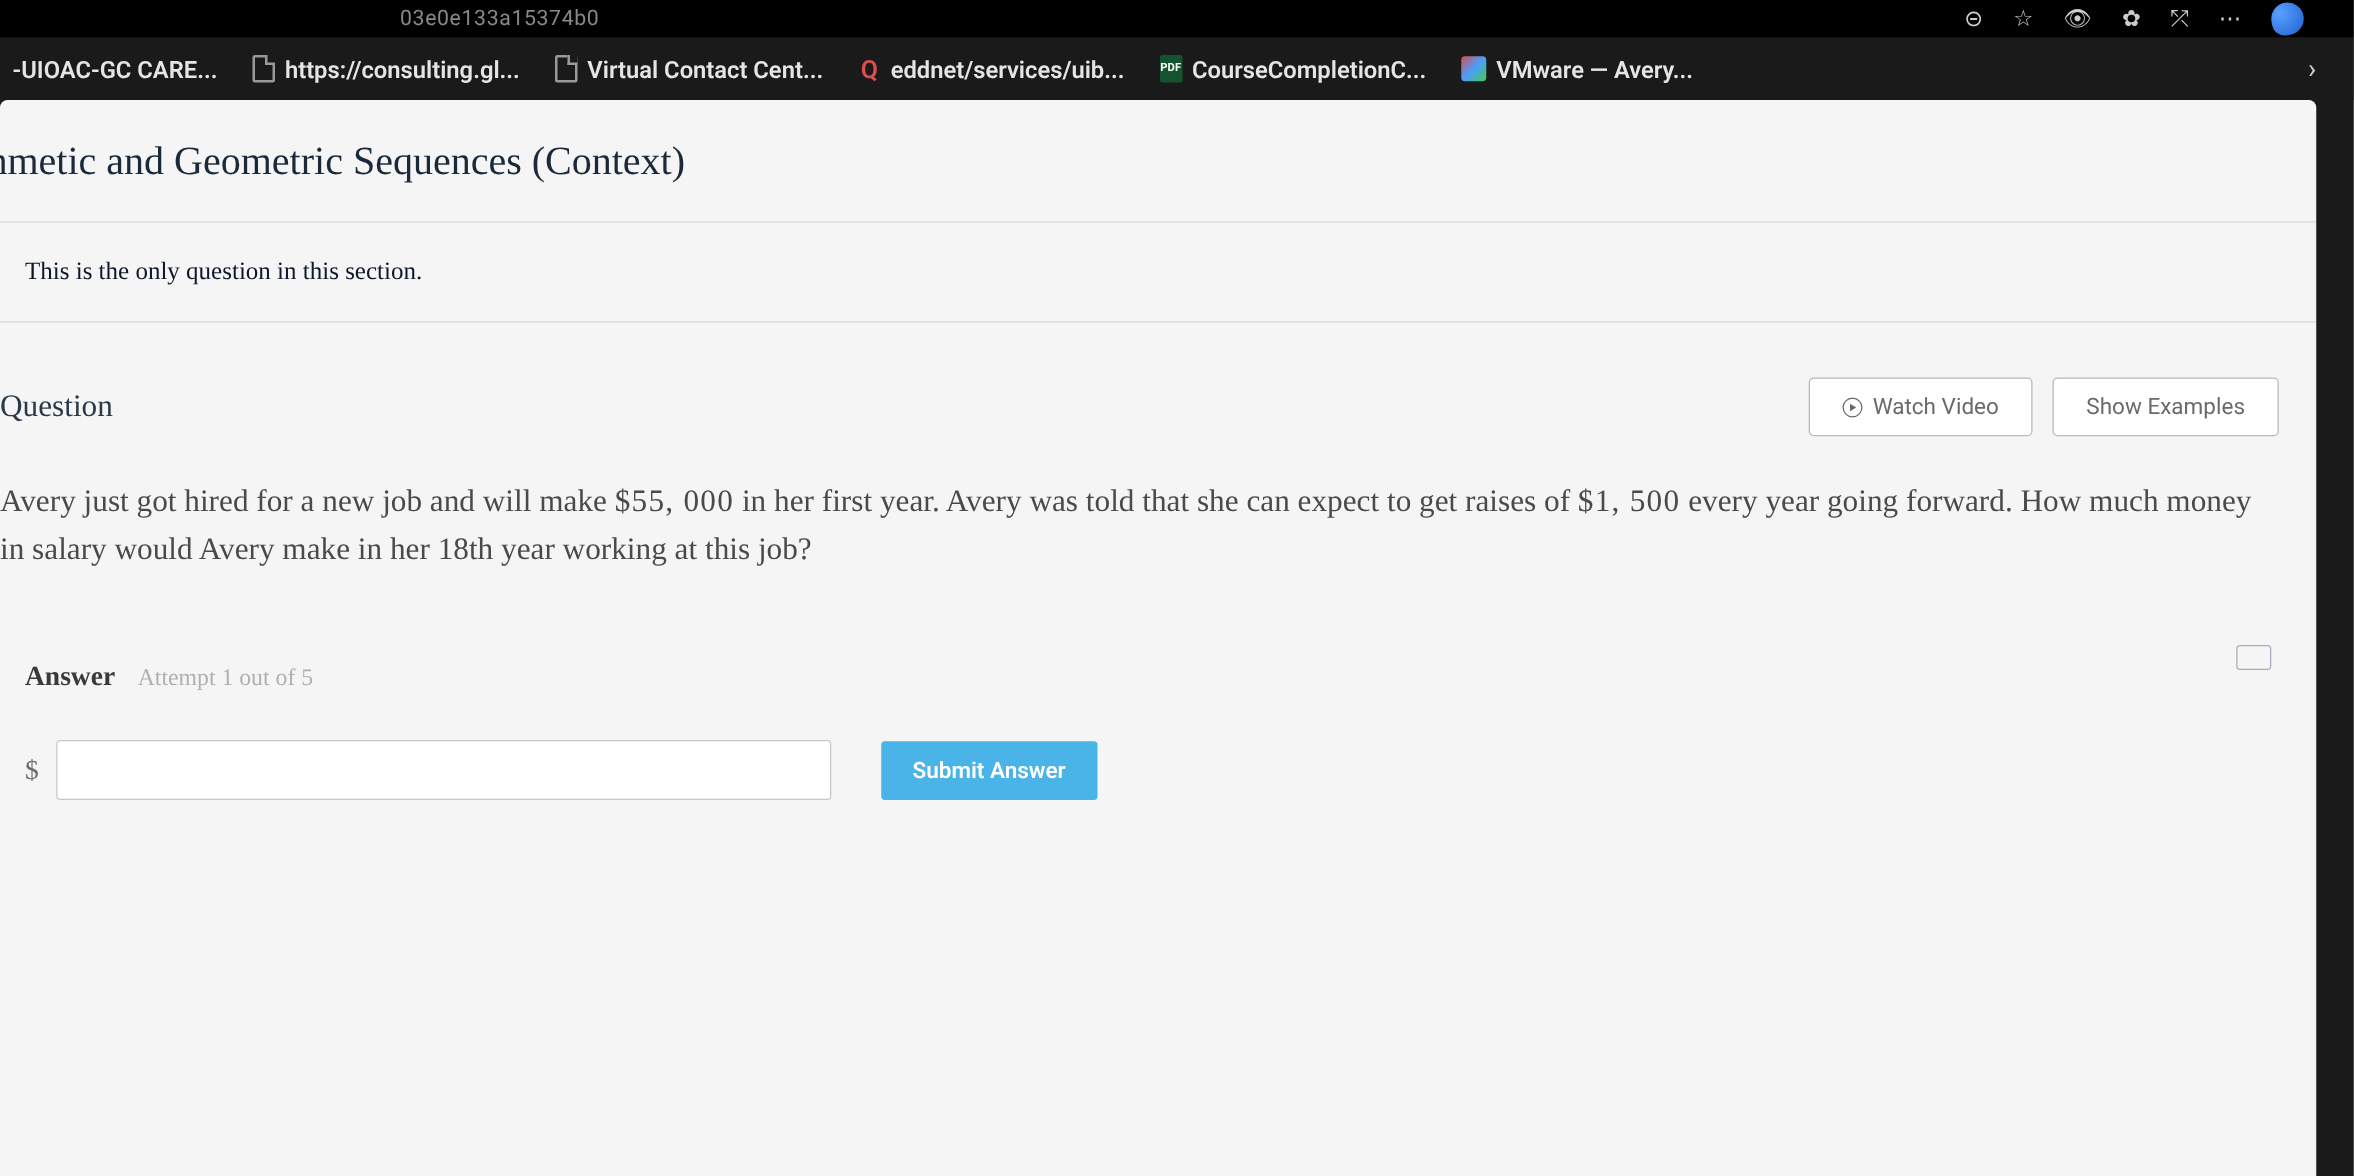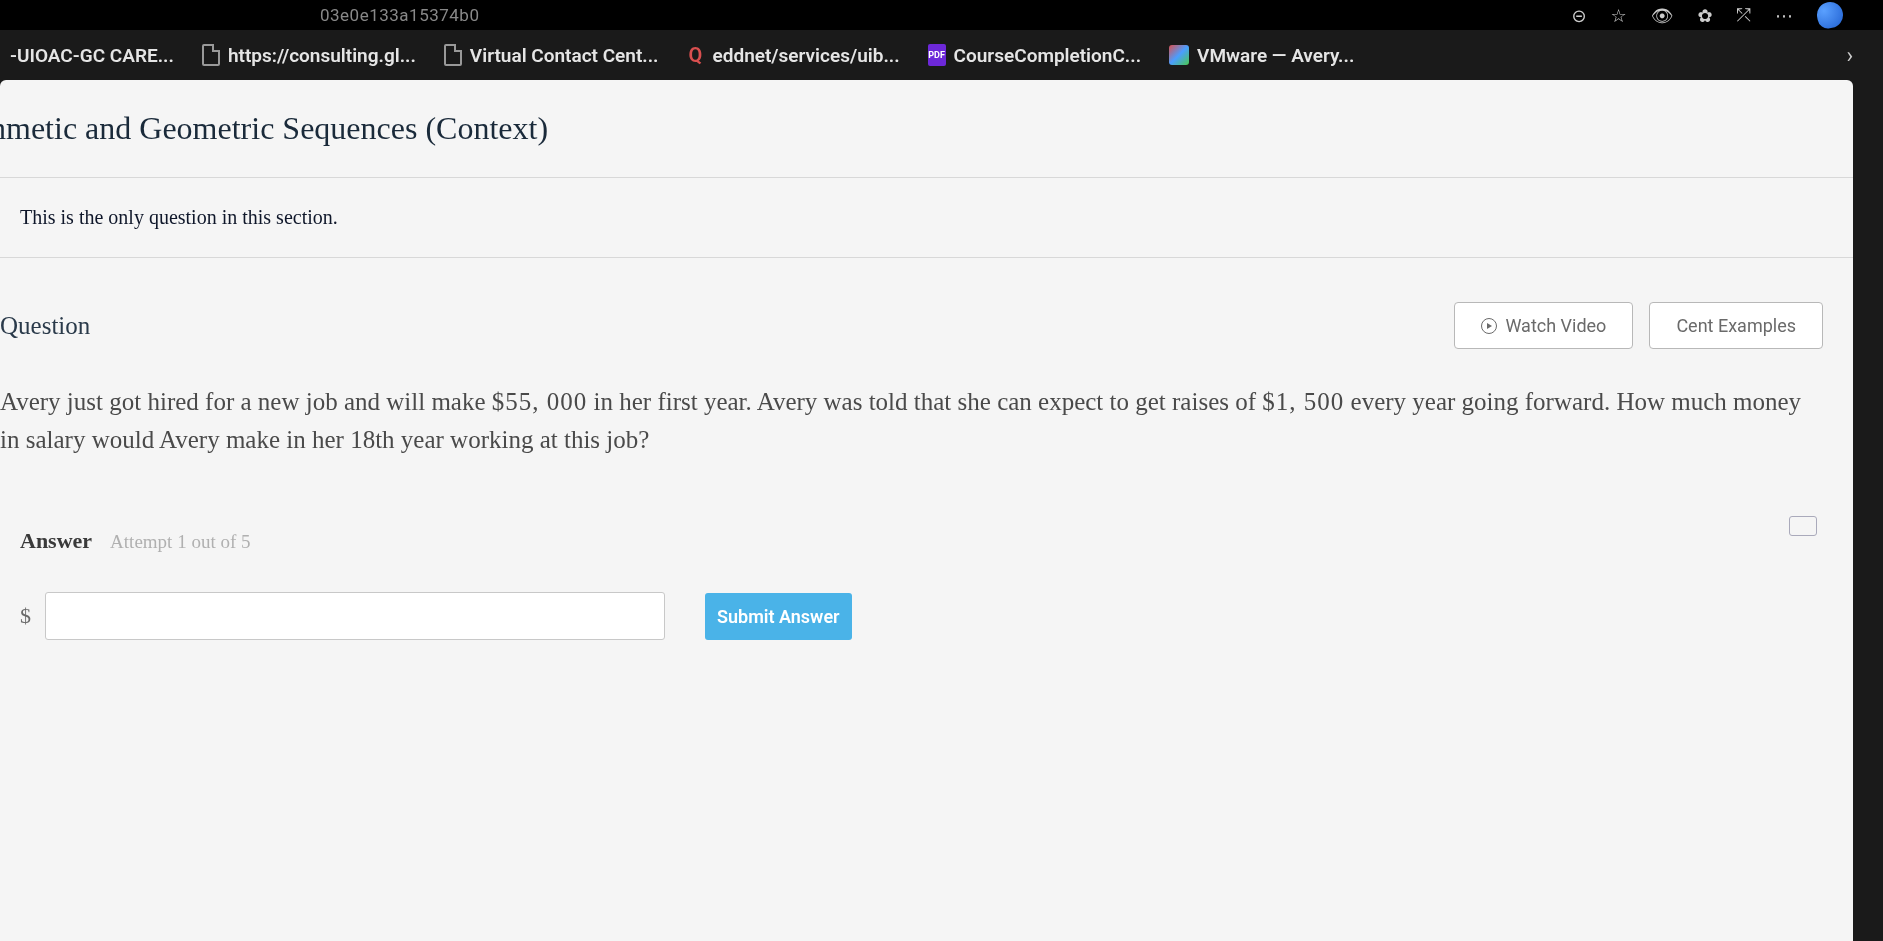--- a/index.html
+++ b/index.html
@@ -67,21 +67,21 @@
       top: -2px;
       right: -2px;
       width: 6px;
       height: 6px;
       background: #1a1a1a;
       border-left: 2px solid #999;
       border-bottom: 2px solid #999;
     }
     .search-icon-bm { color: #d94f4f; font-size: 20px; }
     .pdf-icon {
-      background: #6d28d9;
+      background: #14532d;
       color: #fff;
       font-size: 9px;
       font-weight: bold;
       padding: 2px 3px;
       border-radius: 2px;
     }
     .vmware-icon {
       width: 20px; height: 20px;
       background: linear-gradient(135deg, #d94f4f 0%, #4a9eff 50%, #4ac94f 100%);
       border-radius: 3px;
@@ -214,21 +214,21 @@
       font-size: 20px;
       padding: 0 12px;
       font-family: inherit;
     }
     .submit-btn {
       background: #4ab3e8;
       color: #fff;
       border: none;
       font-size: 18px;
       font-weight: 600;
-      padding: 13px 12px;
+      padding: 13px 25px;
       border-radius: 3px;
       cursor: pointer;
       margin-left: 26px;
       font-family: inherit;
     }
     .copilot-icon {
       width: 26px; height: 26px;
       background: radial-gradient(circle at 30% 30%, #5aa0ff, #2060d0);
       border-radius: 50% 50% 50% 40%;
       transform: rotate(-10deg);
@@ -281,21 +281,21 @@
   <div class="section-notice">This is the only question in this section.</div>
 
   <div class="question-row">
     <div class="question-label">Question</div>
     <div class="question-buttons">
       <button class="outline-btn">
         <span class="play-circle"></span>
         <span>Watch Video</span>
       </button>
       <button class="outline-btn">
-        <span>Cent Examples</span>
+        <span>Show Examples</span>
       </button>
     </div>
   </div>
 
   <div class="question-text">
     <span>Avery just got hired for a new job and will make </span><span class="money">$55, 000</span><span> in her first year. Avery was told that she can expect to get raises of </span><span class="money">$1, 500</span><span> every year going forward. How much money in salary would Avery make in her 18th year working at this job?</span>
   </div>
 
   <div class="answer-section">
     <div class="keyboard-icon"></div>

